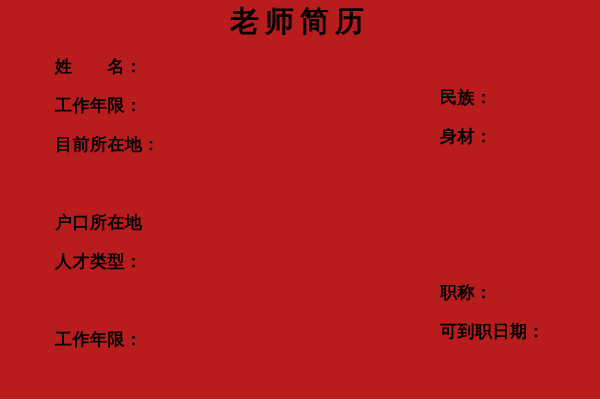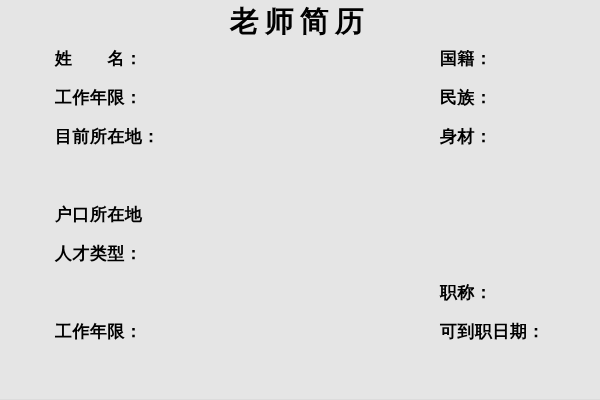--- a/index.html
+++ b/index.html
@@ -4,21 +4,21 @@
 <style>
   html, body {
     margin: 0;
     padding: 0;
     background: #ffffff;
   }
   .page {
     position: relative;
     width: 600px;
     height: 400px;
-    background: #e5e5e5;
+    background: #b91c1c;
     overflow: hidden;
     font-family: "DejaVu Serif", "Liberation Serif", serif;
     color: #000000;
     border-bottom: 1px solid #dcdcdc;
     box-sizing: border-box;
   }
   .doc-title {
     position: absolute;
     top: 2px;
     left: 0;
@@ -41,35 +41,34 @@
   }
   .label {
     position: absolute;
     top: 50%;
     transform: translateY(-50%);
     font-size: 17px;
     font-weight: bold;
     white-space: pre;
     letter-spacing: 0.5px;
   }
-  .label.left  { left: 55px; }
+  .label.left  { left: 55px; margin-top: 8px; }
   .label.right { left: 440px; }
 </style>
 </head>
 <body>
 
 <div class="page">
 
   <div class="doc-title">老师简历</div>
 
   <div class="rows">
 
     <div class="row">
       <span class="label left">姓　　名：</span>
-      <span class="label right">国籍：</span>
     </div>
 
     <div class="row">
       <span class="label left">工作年限：</span>
       <span class="label right">民族：</span>
     </div>
 
     <div class="row">
       <span class="label left">目前所在地：</span>
       <span class="label right">身材：</span>

